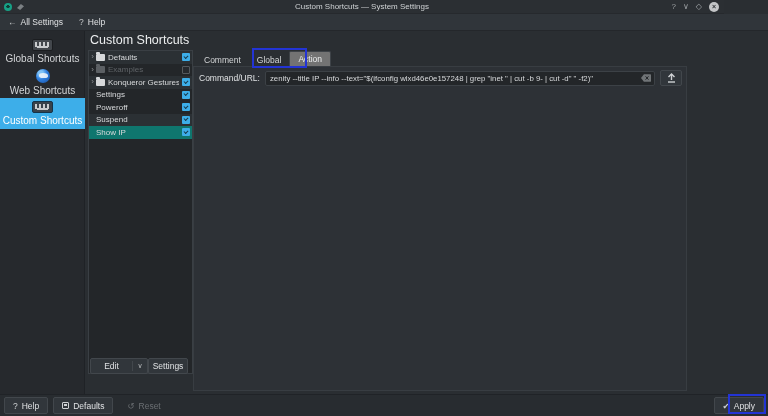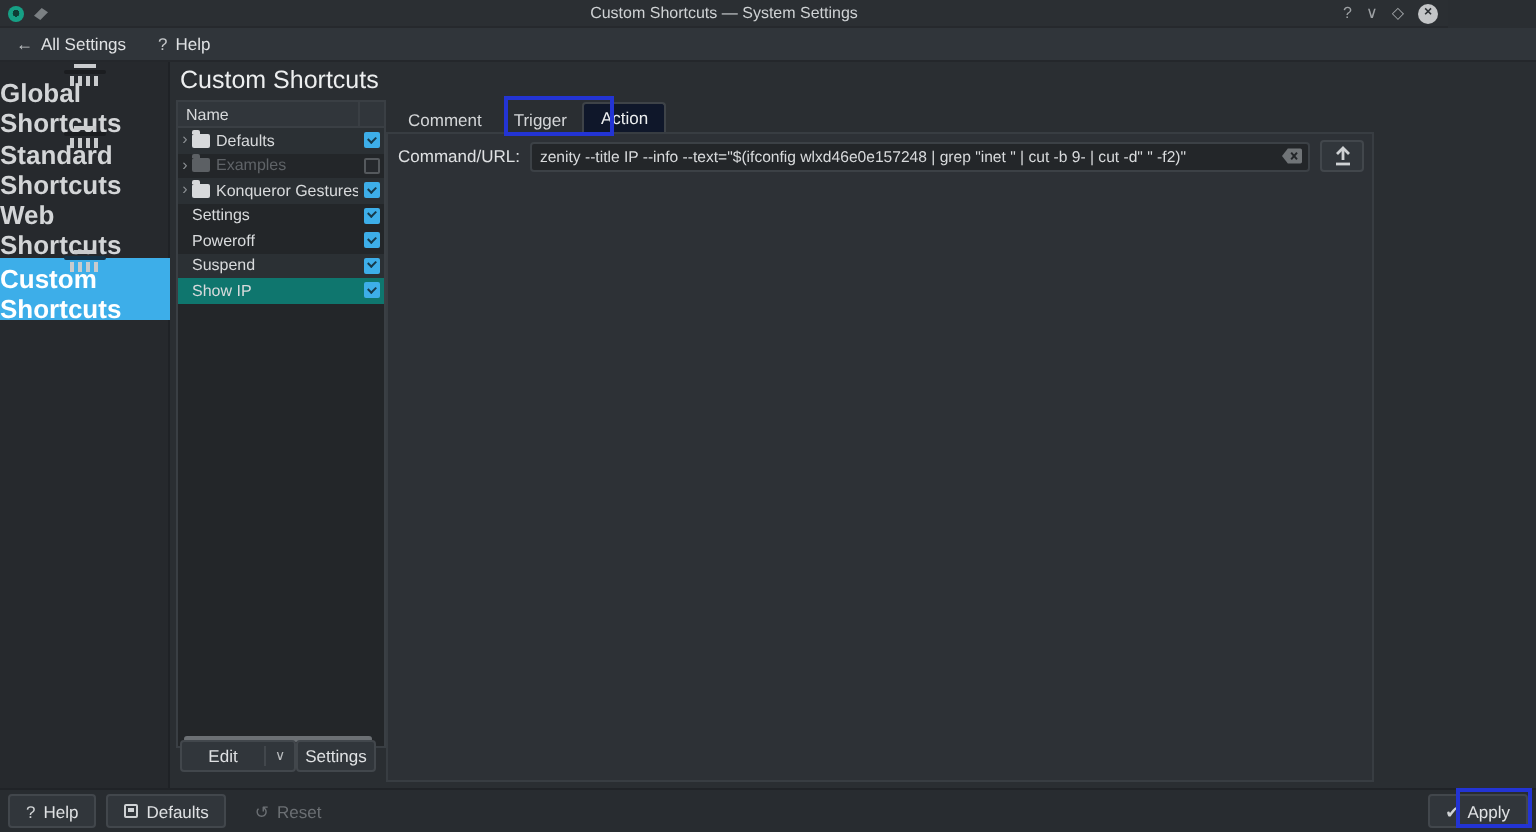--- a/index.html
+++ b/index.html
@@ -26,21 +26,21 @@
   
   .toolbar { position:absolute; left:0; top:14px; width:768px; height:17px; background:#30353a;
     border-bottom:1px solid #24272b; display:flex; align-items:center; gap:16px; padding-left:8px; font-size:8.5px; color:#dfe1e3; }
   .tool-item { display:flex; align-items:center; gap:4px; }
   .tool-glyph { color:#c3c6c8; font-size:8.5px; }
 
   
   .sidebar { position:absolute; left:0; top:31px; width:85px; height:363px;
     background:#26292d; border-right:1px solid #1f2226; padding-top:5px; }
   .side-item { width:85px; height:31px; display:flex; flex-direction:column; align-items:center;
-    justify-content:center; gap:2px; color:#d3d5d7; font-size:13px;font-weight:bold; }
+    justify-content:center; gap:2px; color:#d3d5d7; font-size:10px; }
   .side-item.selected { background:#3daee9; color:#ffffff; }
   .kbd-ic { width:21px; height:12px; background:#43474c; border:1px solid #1b1d20; border-radius:2px; position:relative; }
   .kbd-ic::before { content:""; position:absolute; left:2px; right:2px; top:2px; height:5px;
     background:repeating-linear-gradient(90deg,#c9cbcd 0 2px, transparent 2px 4px); }
   .kbd-ic::after { content:""; position:absolute; left:4px; right:4px; bottom:2px; height:2px; background:#c9cbcd; }
   .side-item.selected .kbd-ic { background:#39424a; border-color:#14344a; }
   .globe-ic { width:14px; height:14px; border-radius:50%;
     background:radial-gradient(circle at 35% 30%, #7ec2f7 0 18%, #2f7fe0 45%, #174f9e 100%); position:relative; overflow:hidden; }
   .globe-ic::after { content:""; position:absolute; left:3px; top:4px; width:9px; height:5px;
     background:#eef4fa; border-radius:50% 60% 40% 50%; opacity:.9; }
@@ -68,33 +68,33 @@
   .rlabel { flex:1; white-space:nowrap; overflow:hidden; }
   .cbcell { width:13px; display:flex; align-items:center; justify-content:center; flex:none; }
   .cb { width:8px; height:8px; border-radius:1px; position:relative; }
   .cb.on { background:#3daee9; }
   .cb.on::after { content:""; position:absolute; left:2px; top:1.5px; width:3px; height:2px;
     border-left:1.3px solid #173949; border-bottom:1.3px solid #173949; transform:rotate(-45deg); }
   .cb.off { background:#26292d; border:1px solid #55595d; }
   .hscroll { position:absolute; left:3px; right:6px; bottom:2px; height:3px; border-radius:2px; background:#6c7074; }
 
   
-  .list-btns { position:absolute; left:90px; top:370px; display:flex; gap:0; }
+  .list-btns { position:absolute; left:90px; top:358px; display:flex; gap:0; }
   .btn { background:#31363b; border:1px solid #42474c; border-radius:2px; height:16px;
     display:flex; align-items:center; justify-content:center; font-size:8.5px; color:#dfe1e3; padding:0 8px; }
   .btn-edit { width:58px; padding:0; }
   .btn-edit .lbl { flex:1; text-align:center; }
   .btn-edit .sep { width:1px; height:10px; background:#42474c; }
   .btn-edit .chev { width:14px; text-align:center; color:#b7babc; font-size:7px; }
   .btn-settings { width:40px; padding:0; }
 
   
   .tabbar { position:absolute; left:196px; top:51px; height:15px; display:flex; align-items:flex-end; gap:0; font-size:8.5px; }
   .tab { padding:0 8px; height:13px; display:flex; align-items:center; color:#d4d6d8; }
-  .tab.active { background:#0f172a; border:1px solid #3e4348; border-bottom:none;
+  .tab.active { background:#737373; border:1px solid #3e4348; border-bottom:none;
     border-radius:2px 2px 0 0; height:15px; color:#eceeef;justify-content:flex-end; }
   .tabpage { position:absolute; left:193px; top:66px; width:494px; height:325px;
     background:#2d3136; border:1px solid #383d42; }
   .cmd-row { display:flex; align-items:center; gap:5px; padding:3px 4px 0 5px; }
   .cmd-label { font-size:8.5px; color:#dfe1e3; flex:none; }
   .cmd-input-wrap { flex:1; height:15px; background:#232629; border:1px solid #3c4146; border-radius:2px;
     display:flex; align-items:center; }
   .cmd-input { flex:1; background:transparent; border:none; outline:none; color:#d8dadc;
     font-family:"Liberation Sans", sans-serif; font-size:7.8px; padding:0 4px; height:100%; }
   .clear-ic { flex:none; margin-right:3px; width:10px; height:8px; opacity:.75; }
@@ -144,40 +144,32 @@
     <span>Help</span>
   </div>
 </div>
 
 <div class="sidebar">
   <div class="side-item">
     <span class="kbd-ic"></span>
     <span>Global Shortcuts</span>
   </div>
   <div class="side-item">
-    <span class="kbd-ic"></span>
-    <span>Standard Shortcuts</span>
-  </div>
-  <div class="side-item">
     <span class="globe-ic"></span>
     <span>Web Shortcuts</span>
   </div>
   <div class="side-item selected">
     <span class="kbd-ic"></span>
     <span>Custom Shortcuts</span>
   </div>
 </div>
 
 <div class="page-title">Custom Shortcuts</div>
 
 <div class="tree-panel">
-  <div class="tree-header">
-    <span class="hname">Name</span>
-    <span class="hcb"></span>
-  </div>
   <div class="tree-rows">
 
     <div class="trow alt">
       <span class="expander">›</span>
       <span class="folder-ic"></span>
       <span class="rlabel">Defaults</span>
       <span class="cbcell">
           <span class="cb on"></span>
         </span>
     </div>
@@ -245,21 +237,21 @@
   <div class="btn btn-settings">
     <span>Settings</span>
   </div>
 </div>
 
 <div class="tabbar">
   <div class="tab">
     <span>Comment</span>
   </div>
   <div class="tab">
-    <span>Trigger</span>
+    <span>Global</span>
   </div>
   <div class="tab active">
     <span>Action</span>
   </div>
 </div>
 
 <div class="tabpage">
   <div class="cmd-row">
     <span class="cmd-label">Command/URL:</span>
     <div class="cmd-input-wrap">

